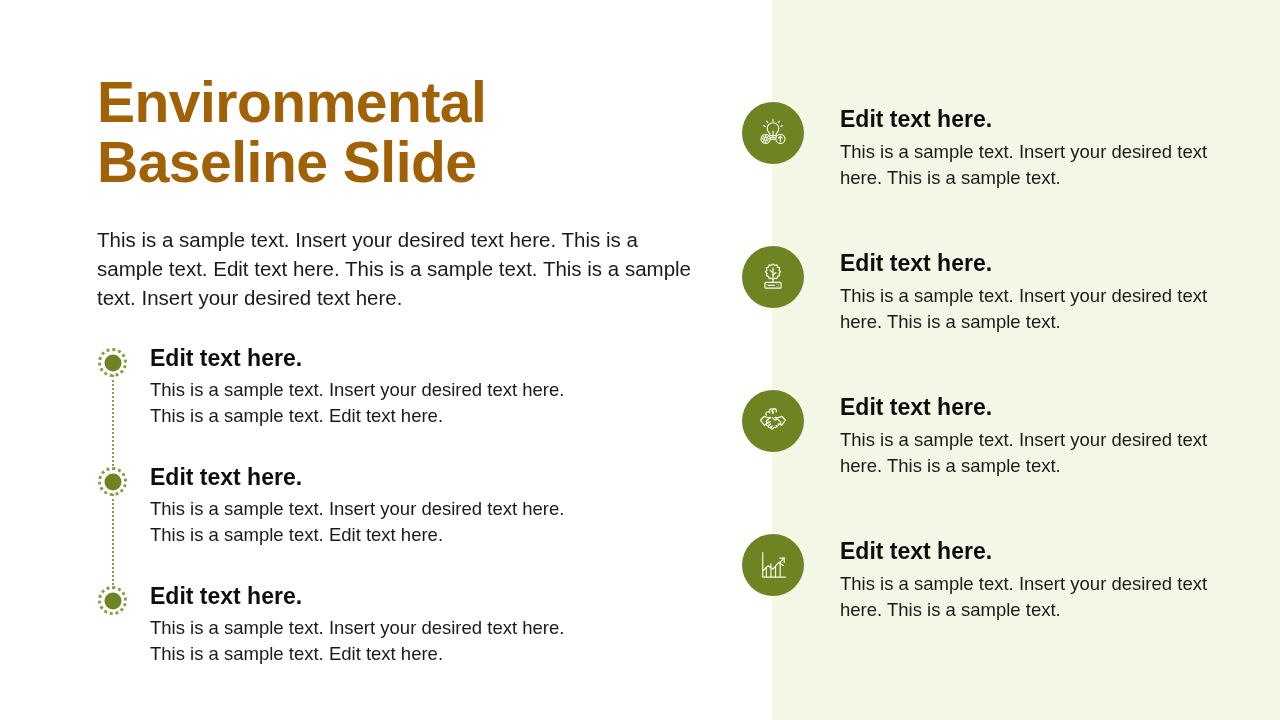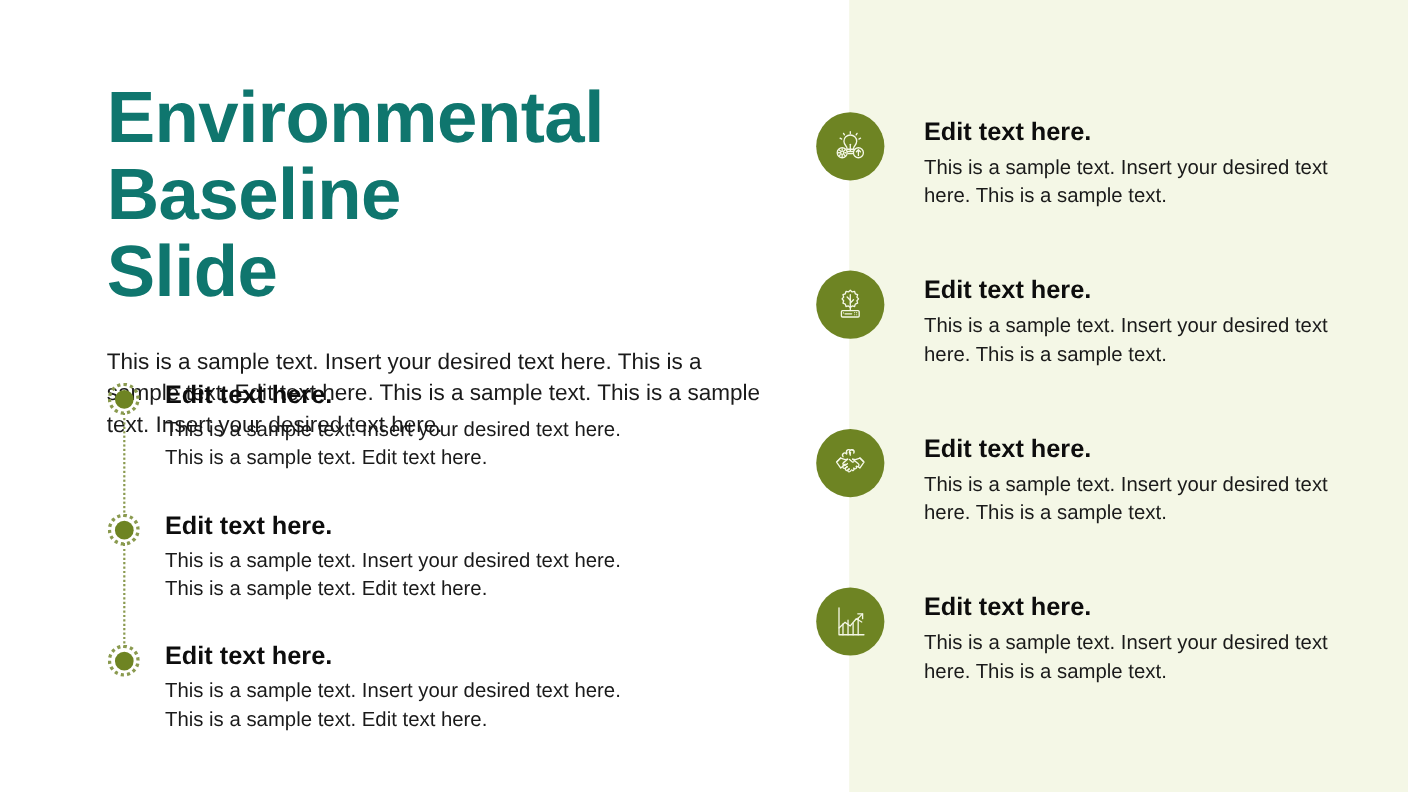--- a/index.html
+++ b/index.html
@@ -37,25 +37,25 @@
   .left-col {
     position: absolute;
     left: 97px;
     top: 72px;
     width: 610px;
   }
 
   .slide-title {
     margin: 0;
     font-family: "Liberation Sans", sans-serif;
-    font-size: 66px;
+    font-size: 57px;
     font-weight: 700;
     line-height: 1.06;
     letter-spacing: -0.5px;
-    color: #0f766e;
+    color: #a16207;
     max-width: 430px;
   }
 
   .intro-paragraph {
     margin: 0;
     padding-top: 32px;
     font-size: 20.5px;
     font-weight: 400;
     line-height: 1.42;
     color: #1a1a1a;

